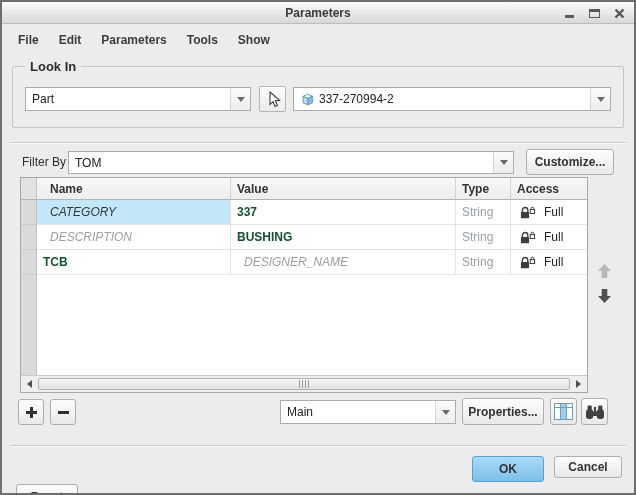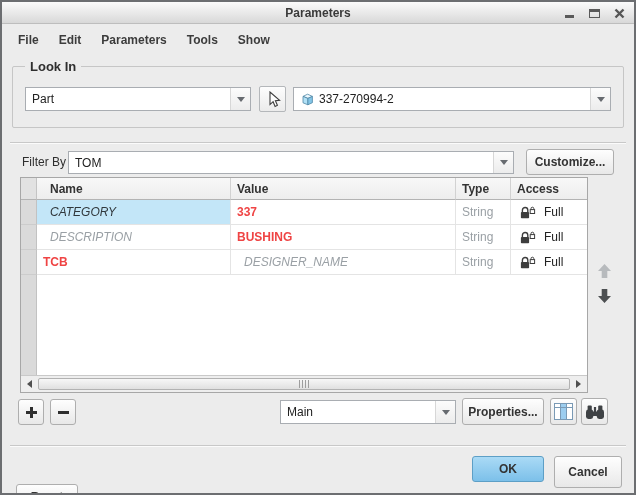--- a/index.html
+++ b/index.html
@@ -92,21 +92,21 @@
   .t-header .h-corner{ background:#e2e2e2; border-right:1px solid #c4c4c4; padding:0; }
   .t-header .h-name{ padding-left:13px; }
   .t-header .h-cell:last-child{ border-right:none; }
 
   .t-row > div{ height:25px; display:flex; align-items:center; font-size:12px; overflow:hidden; }
   .cell-gutter{ background:#dadada; border-right:1px solid #c2c2c2; border-bottom:1px solid #cccccc; }
   .cell{ background:#fff; border-right:1px solid #e4e4e4; border-bottom:1px solid #e4e4e4; padding-left:6px; color:#222; }
   .t-row > .cell:last-child{ border-right:none; }
   .cell-name{ padding-left:13px; color:#30373c;font-style:italic; }
   .cell-name.dim{ color:#9aa0a5; }
-  .cell-value{ font-weight:bold; color:#ef4444; }
+  .cell-value{ font-weight:bold; color:#14532d; }
   .cell-type{ color:#9aa0a5; }
   .cell-access{ gap:7px; padding-left:8px; color:#222; }
 
   .t-filler{ position:absolute; left:0; right:0; top:97px; bottom:17px; display:grid; grid-template-columns:16px 1fr; }
   .filler-gutter{ background:#dadada; border-right:1px solid #c2c2c2; }
   .filler-main{ background:#fff; }
 
   
   .hscroll{
     position:absolute; left:0; right:0; bottom:0; height:17px;
@@ -131,21 +131,21 @@
   .btn-add{ left:16px; top:397px; width:26px; height:26px; }
   .btn-remove{ left:48px; top:397px; width:26px; height:26px; }
   .combo-group{ left:278px; top:398px; width:176px; height:24px; }
   .btn-properties{ left:460px; top:396px; width:82px; height:27px; }
   .btn-columns{ left:548px; top:396px; width:27px; height:27px; }
   .btn-find{ left:579px; top:396px; width:27px; height:27px; }
 
   
   .btn-reset{ left:14px; top:454px; width:62px; height:26px;margin-top:28px; }
   .btn-ok{ right:90px; top:454px; width:72px; height:26px; }
-  .btn-cancel{ right:12px; top:454px; width:68px; height:32px; }
+  .btn-cancel{ right:12px; top:454px; width:68px; height:22px; }
 </style>
 </head>
 <body>
 
 <div class="window">
 
   <div class="titlebar">
     <span class="title-text">Parameters</span>
     <div class="win-controls">
       <span class="wc-btn">

